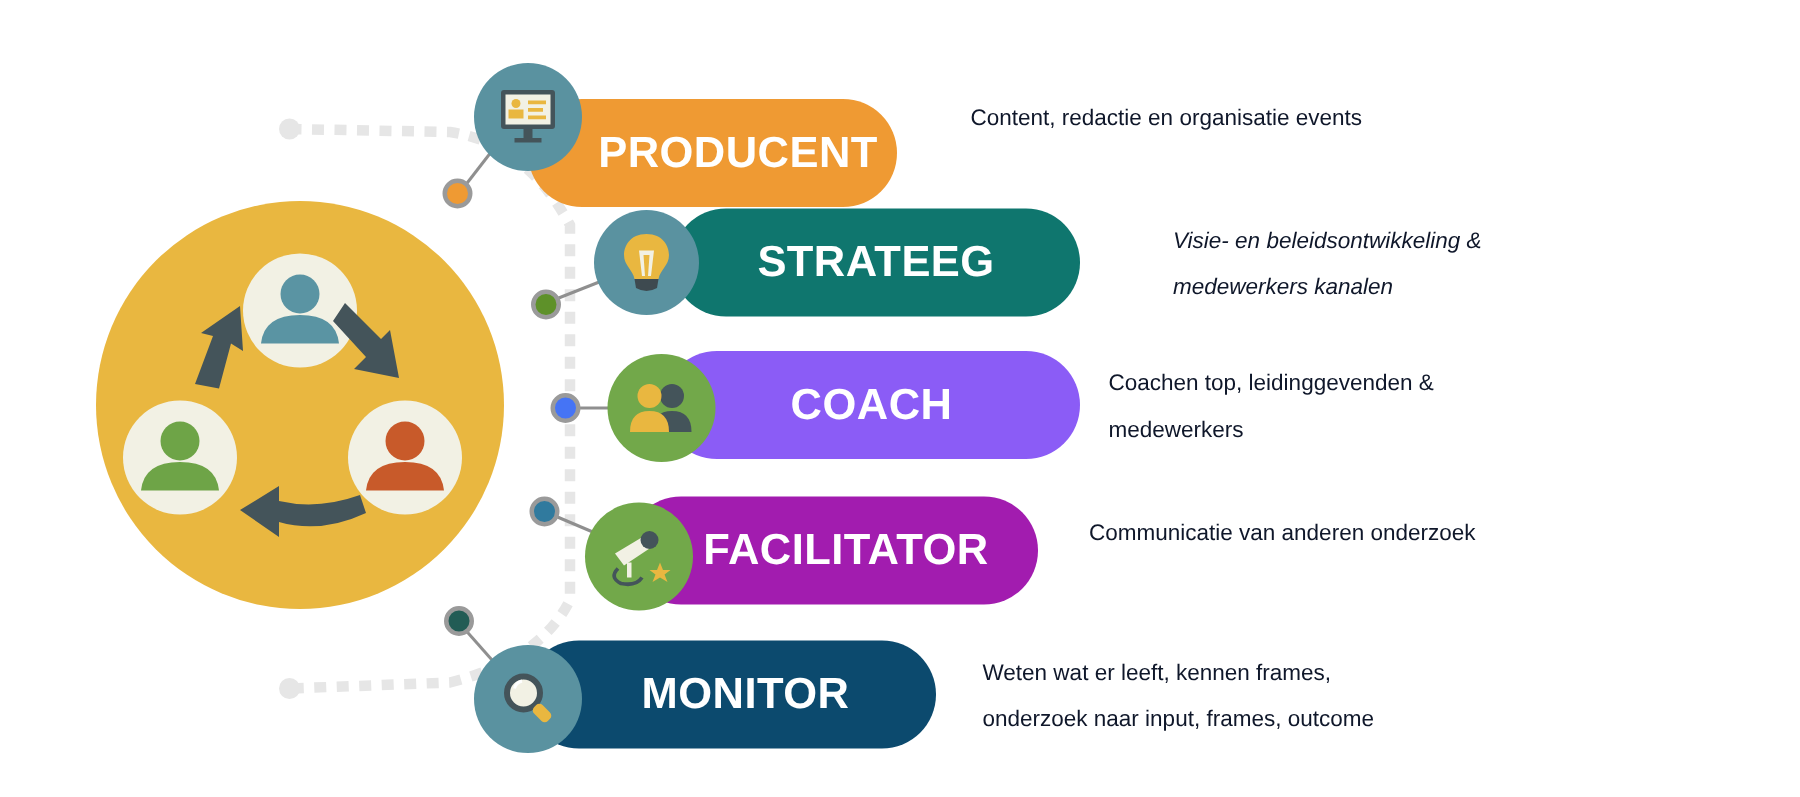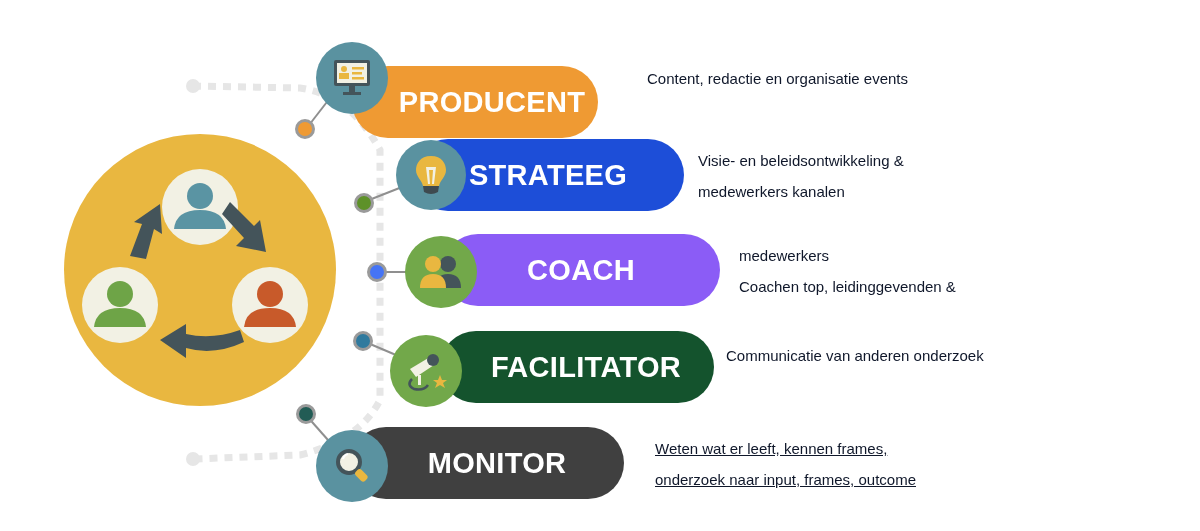--- a/index.html
+++ b/index.html
@@ -67,76 +67,76 @@
     <rect x="22" y="21" width="12" height="2.5" fill="#E9B740"></rect>
     <rect x="19" y="30" width="6" height="6" fill="#44545A"></rect>
     <rect x="13" y="36" width="18" height="3" fill="#44545A"></rect>
   </svg>
 </div>
 <div class="desc" style="left:647px;top:63px;">
   <div>Content, redactie en organisatie events</div>
 </div>
 
 <div class="node" style="left:354px;top:193px;background:#5E9129;"></div>
-<div class="pill" style="left:412px;top:139px;width:272px;background:#1d4ed8;justify-content:center;">
+<div class="pill" style="left:448px;top:139px;width:272px;background:#0f766e;justify-content:center;">
   <span>STRATEEG</span>
 </div>
 <div class="badge" style="left:396px;top:140px;width:70px;height:70px;background:#5A92A0;">
   <svg width="40" height="44" viewBox="0 0 40 44">
     <path d="M20,3 C9,3 5,11 5,17 C5,24 11,27 12,33 L28,33 C29,27 35,24 35,17 C35,11 31,3 20,3 Z" fill="#E9B740"></path>
     <path d="M15,14 L25,14 L23,31 L21,31 L22,17 L18,17 L19,31 L17,31 Z" fill="#F2F1E4"></path>
     <path d="M12,33 L28,33 L27,39 Q20,43 13,39 Z" fill="#3E4A50"></path>
   </svg>
 </div>
-<div class="desc" style="left:698px;top:145px;">
+<div class="desc" style="left:782px;top:145px;font-style:italic;">
   <div>Visie- en beleidsontwikkeling &amp;</div>
   <div>medewerkers kanalen</div>
 </div>
 
 <div class="node" style="left:367px;top:262px;background:#4574F5;"></div>
 <div class="pill" style="left:442px;top:234px;width:278px;background:#8b5cf6;">
   <span>COACH</span>
 </div>
 <div class="badge" style="left:405px;top:236px;width:72px;height:72px;background:#72A84A;">
   <svg width="48" height="40" viewBox="0 0 48 40">
     <circle cx="31" cy="12" r="8" fill="#44545A"></circle>
     <path d="M18,36 Q18,22 31,22 Q44,22 44,36 Z" fill="#44545A"></path>
     <circle cx="16" cy="12" r="8" fill="#E9B740"></circle>
     <path d="M3,36 Q3,22 16,22 Q29,22 29,36 Z" fill="#E9B740"></path>
   </svg>
 </div>
 <div class="desc" style="left:739px;top:240px;">
+  <div>Coachen top, leidinggevenden &amp;</div>
   <div>medewerkers</div>
-  <div>Coachen top, leidinggevenden &amp;</div>
 </div>
 
 <div class="node" style="left:353px;top:331px;background:#307A9E;"></div>
-<div class="pill" style="left:440px;top:331px;width:274px;background:#14532d;padding-left:18px;">
+<div class="pill" style="left:418px;top:331px;width:274px;background:#a21caf;padding-left:18px;">
   <span>FACILITATOR</span>
 </div>
 <div class="badge" style="left:390px;top:335px;width:72px;height:72px;background:#72A84A;">
   <svg width="48" height="44" viewBox="0 0 48 44">
     <path d="M8,20 L28,8 L32,16 L14,28 Z" fill="#F2F1E4"></path>
     <circle cx="31" cy="11" r="6" fill="#44545A"></circle>
     <rect x="16" y="26" width="3" height="10" fill="#F2F1E4"></rect>
     <path d="M10,30 Q4,36 12,40 Q22,42 26,36" fill="none" stroke="#44545A" stroke-width="2.5"></path>
     <path d="M38,26 L40,31 L45,31 L41,34 L43,39 L38,36 L33,39 L35,34 L31,31 L36,31 Z" fill="#E9B740"></path>
   </svg>
 </div>
 <div class="desc" style="left:726px;top:340px;">
   <div>Communicatie van anderen onderzoek</div>
 </div>
 
 <div class="node" style="left:296px;top:404px;background:#225C55;"></div>
-<div class="pill" style="left:350px;top:427px;width:274px;background:#404040;padding-left:20px;justify-content:center;">
+<div class="pill" style="left:350px;top:427px;width:274px;background:#0c4a6e;padding-left:20px;justify-content:center;">
   <span>MONITOR</span>
 </div>
 <div class="badge" style="left:316px;top:430px;width:72px;height:72px;background:#5A92A0;">
   <svg width="40" height="40" viewBox="0 0 40 40">
     <circle cx="17" cy="16" r="11" fill="#F2F1E4" stroke="#44545A" stroke-width="4"></circle>
     <path d="M11,13 Q12,9 16,8" fill="none" stroke="#ffffff" stroke-width="2"></path>
     <rect x="25" y="23" width="8" height="13" rx="3" fill="#E9B740" transform="rotate(-45 29 29)"></rect>
   </svg>
 </div>
-<div class="desc" style="left:655px;top:433px;text-decoration:underline;">
+<div class="desc" style="left:655px;top:433px;">
   <div>Weten wat er leeft, kennen frames,</div>
   <div>onderzoek naar input, frames, outcome</div>
 </div>
 
 </body></html>

